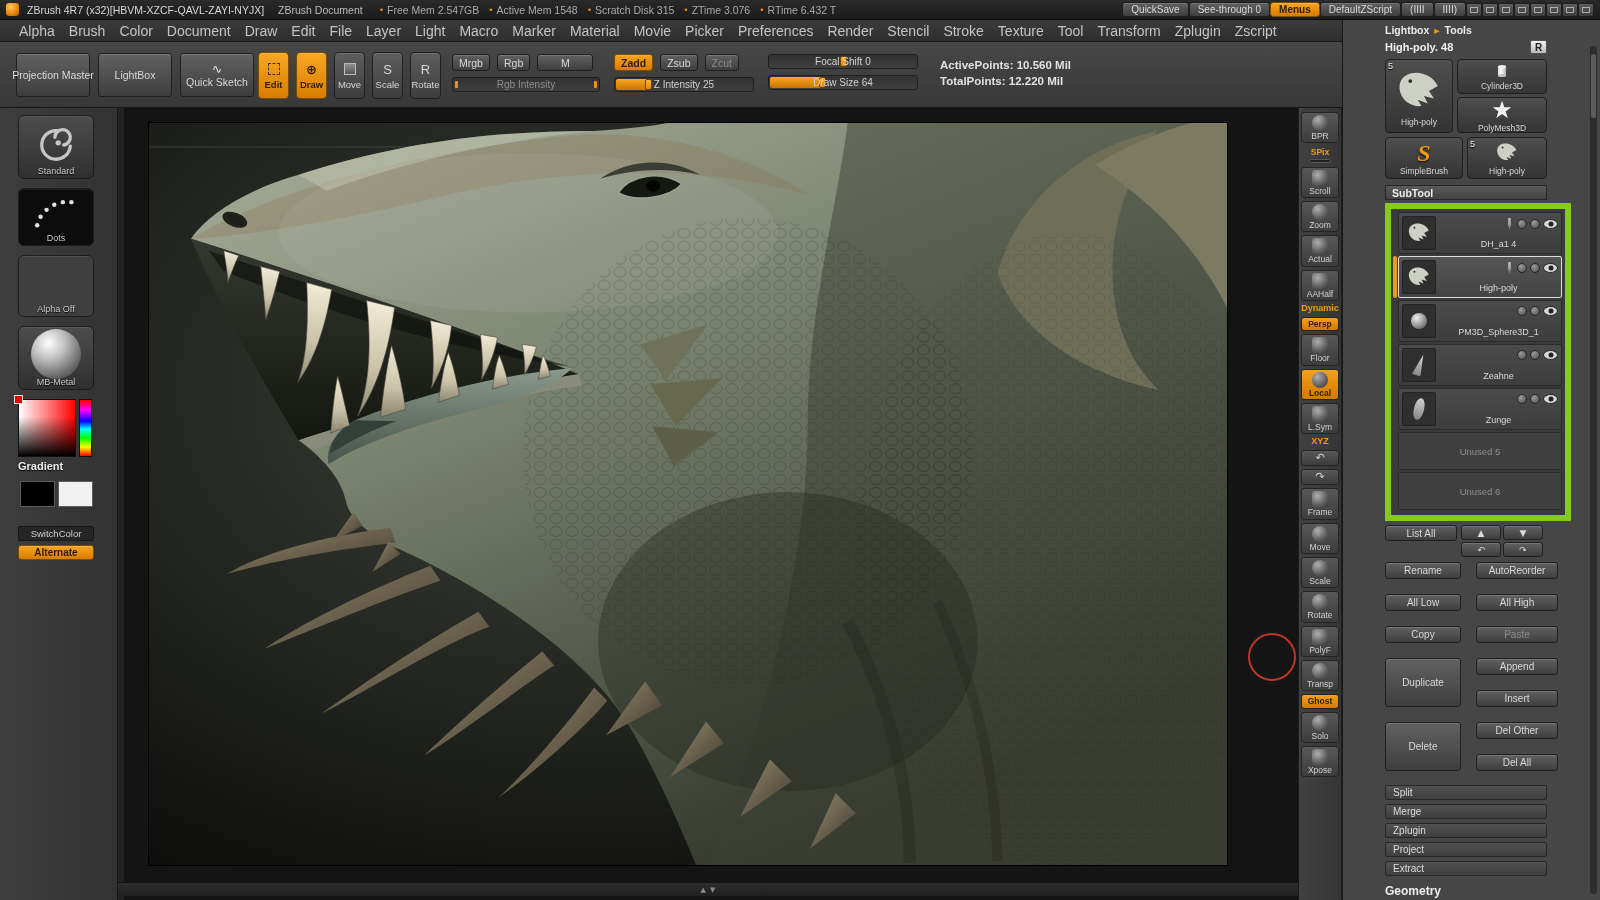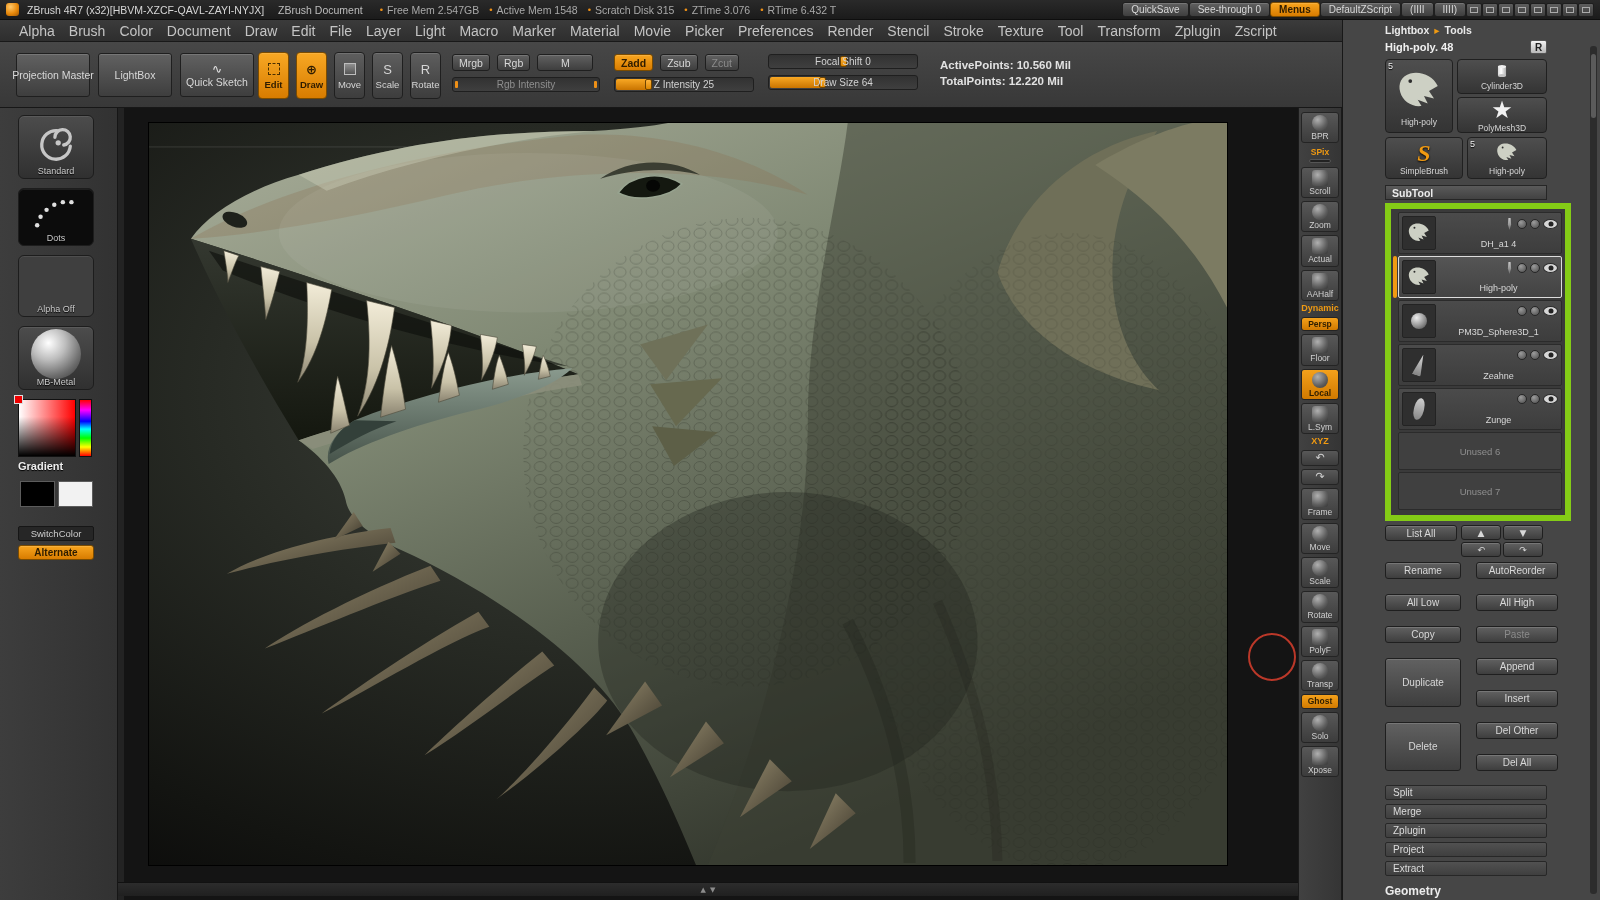--- a/index.html
+++ b/index.html
@@ -673,24 +673,24 @@
         <span class="st-main">
           <span class="st-icons">
             <span class="tgl"></span>
             <span class="tgl"></span>
             <span class="eye"></span>
           </span>
           <span class="st-name">Zunge</span>
         </span>
       </div>
       <div class="st-row unused">
-          <span class="st-name dim">Unused 6</span>
+          <span class="st-name dim">Unused 5</span>
         </div>
       <div class="st-row unused">
-          <span class="st-name dim">Unused 7</span>
+          <span class="st-name dim">Unused 6</span>
         </div>
     </div>
 
     <div class="st-listrow">
       <span class="btn g listall">List All</span>
       <span class="arr">
         <span class="btn sq g-dj">▲</span>
         <span class="btn sq g-dj">▼</span>
         <span class="btn sq g-dj">↶</span>
         <span class="btn sq g-dj">↷</span>

